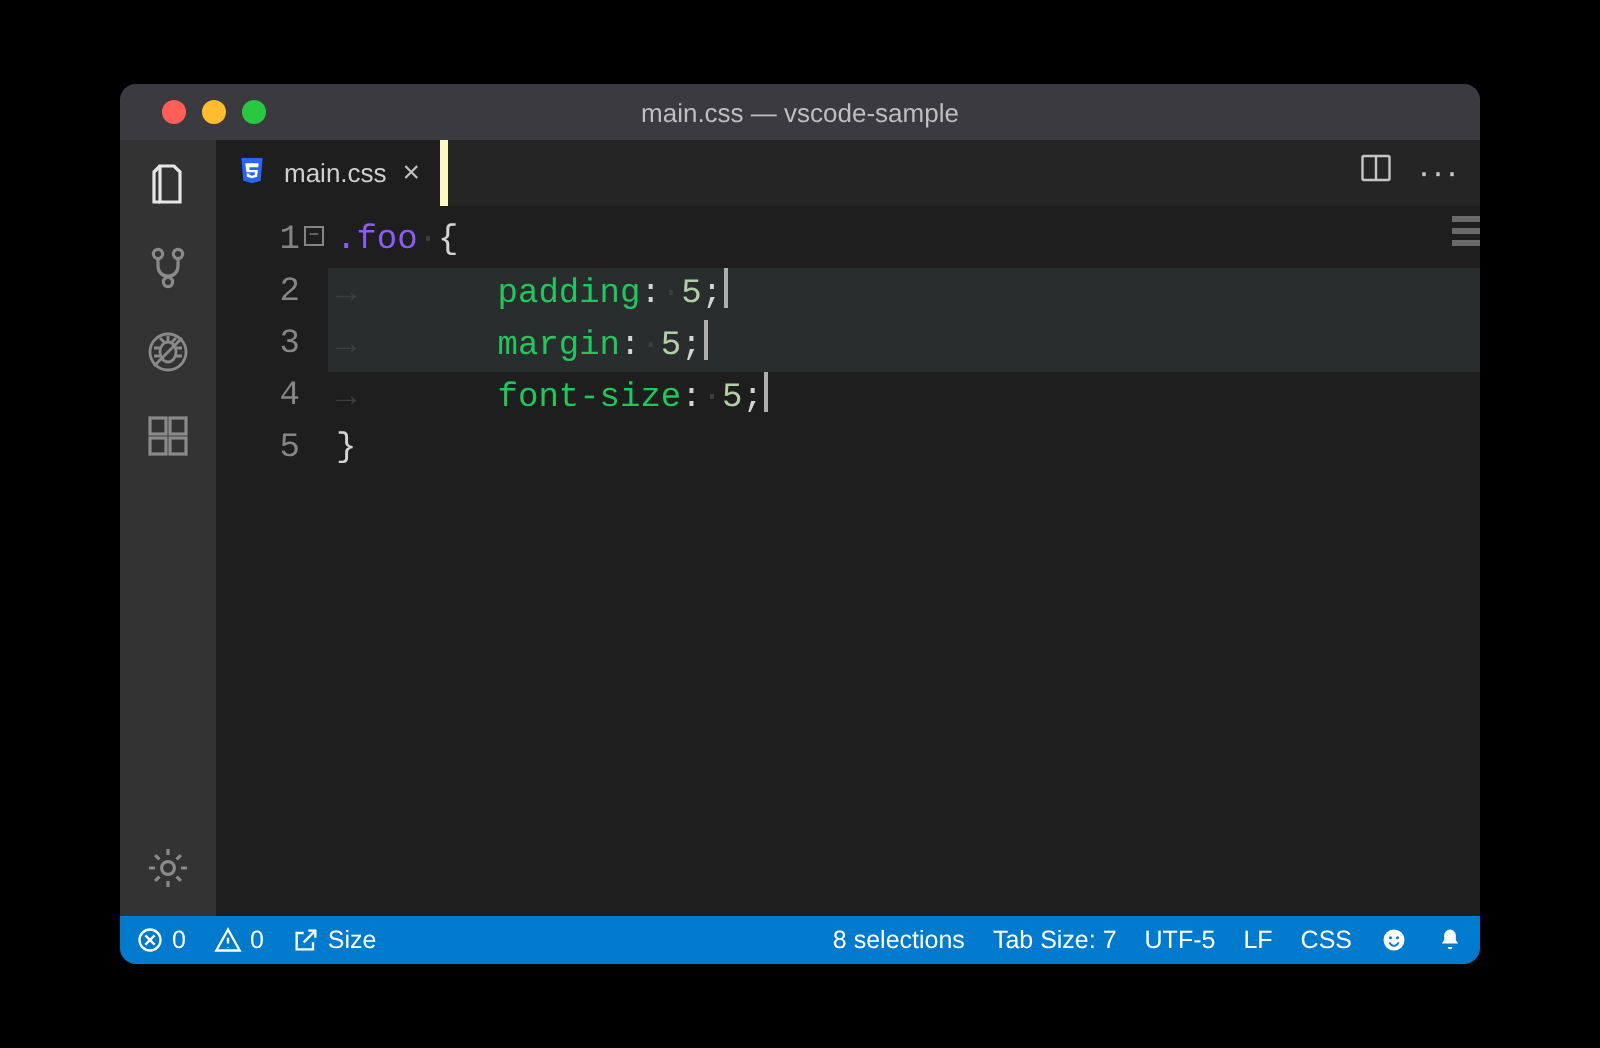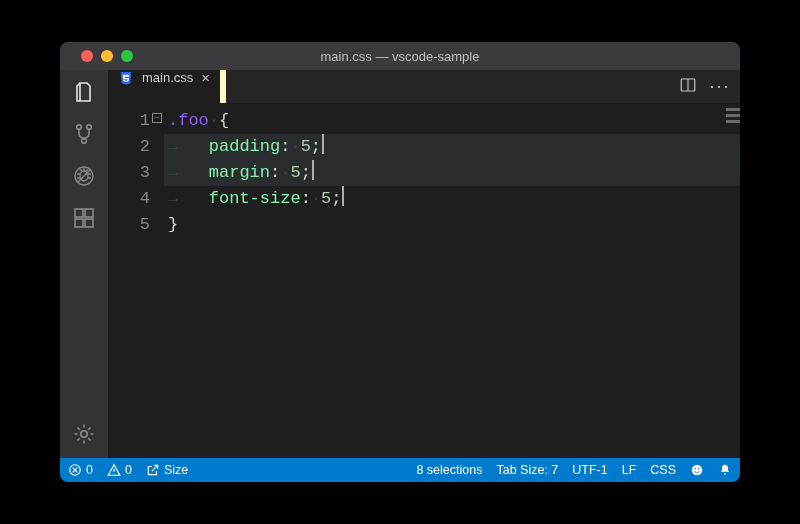--- a/index.html
+++ b/index.html
@@ -55,23 +55,23 @@
   }
   .ab-icon.active { color: #e6e6e6; }
   .ab-icon svg { width: 24px; height: 24px; }
 
   .editor-area { flex: 1; display: flex; flex-direction: column; background: #1e1e1e; min-width: 0; }
   .tabs {
     height: 34px; background: #252526; display: flex; align-items: stretch;
     border-bottom: 1px solid #1e1e1e;
   }
   .tab {
-    display: flex; align-items: flex-start; gap: 8px;
+    display: flex; align-items: center; gap: 8px;
     padding: 0 10px; background: #1e1e1e; color: #d0d0d0;
-    font-size: 13px; border-right: 6px solid #fef9c3;
+    font-size: 13px; border-right: 4px solid #fef9c3;
     cursor: pointer;
   }
   .tab .file-icon svg { width: 16px; height: 16px; }
   .tab .close { color: #c0c0c0; font-size: 15px; line-height: 1; cursor: pointer; }
   .tab-actions {
     margin-left: auto; display: flex; align-items: center; gap: 12px; padding-right: 10px;
     color: #c6c6c6;
   }
   .tab-actions svg { width: 18px; height: 18px; cursor: pointer; }
   .dots { font-size: 18px; cursor: pointer; letter-spacing: 1px; color: #c6c6c6; }
@@ -87,21 +87,21 @@
   .gutter .ln { height: 26px; }
   .fold-marker {
     position: absolute; left: 44px; top: 9px; width: 10px; height: 10px;
     border: 1px solid #858585; color: #858585; font-size: 9px; line-height: 8px;
     text-align: center; cursor: pointer;
   }
   .code { flex: 1; padding-top: 4px; position: relative; }
   .code .line { height: 26px; white-space: pre; position: relative; padding-left: 4px; }
   .line.hl { background: #2a2d2e; }
   .sel { color: #8b5cf6; }
-  .prop { color: #86efac; }
+  .prop { color: #22c55e; margin-left: 40px; }
   .num { color: #b5cea8; }
   .punct { color: #d4d4d4; }
   .brace { color: #d4d4d4; }
   .ws { color: #3e3e3e; }
   .ws-arrow { color: #3e3e3e; display:inline-block; width: 1ch; }
   .cursor {
     display: inline-block; width: 0; height: 20px; border-left: 2px solid #aeafad;
     vertical-align: -3px; margin-left: 1px;
   }
   .minimap-marks {
@@ -251,21 +251,21 @@
       <span>Size</span>
     </div>
     <div class="sp"></div>
     <div class="group">
         <span>8 selections</span>
       </div>
     <div class="group">
         <span>Tab Size: 7</span>
       </div>
     <div class="group">
-        <span>UTF-1</span>
+        <span>UTF-5</span>
       </div>
     <div class="group">
         <span>LF</span>
       </div>
     <div class="group">
         <span>CSS</span>
       </div>
     <div class="group">
       <svg viewBox="0 0 24 24" fill="currentColor">
           <circle cx="12" cy="12" r="9"></circle>

